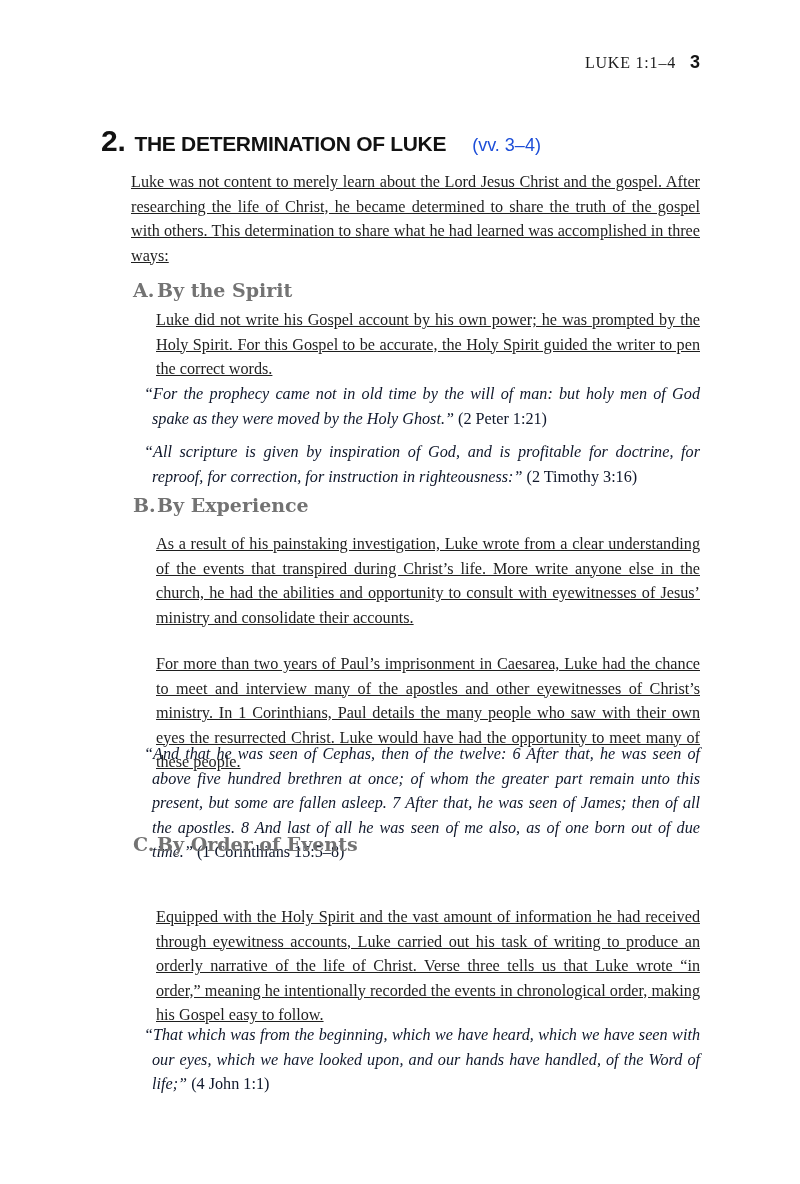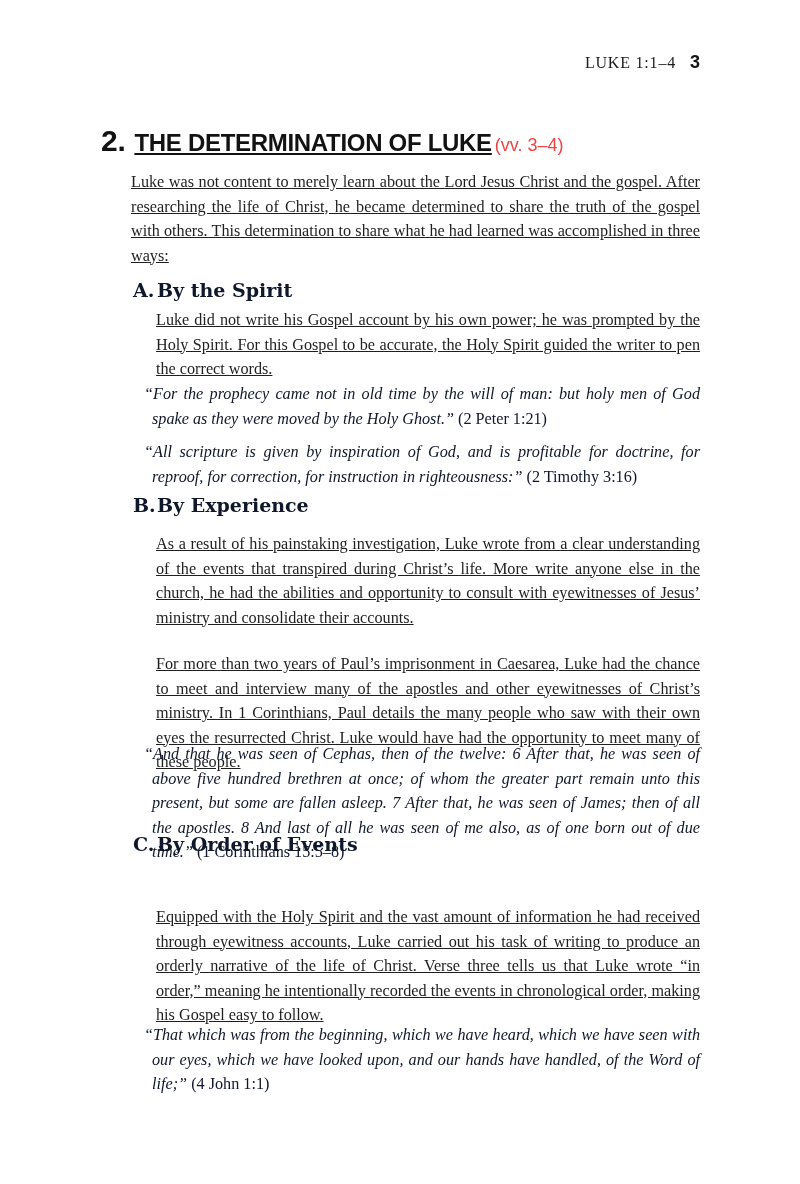--- a/index.html
+++ b/index.html
@@ -27,36 +27,36 @@
   }
 
   
   .main-heading {
     left: 101px; top: 124px;
     display: flex; align-items: baseline;
     font-family: "Liberation Sans", "DejaVu Sans", sans-serif;
     color: #121212; white-space: nowrap;
   }
   .main-heading .h-num   { font-size: 30px; font-weight: bold; letter-spacing: -0.3px; }
-  .main-heading .h-title { font-size: 24px; font-weight: bold; letter-spacing: -0.3px; margin-left: 9px; text-decoration: underline; }
-  .main-heading .h-verses{ font-size: 18px; font-weight: normal; margin-left: 3px; color: #ef4444; }
+  .main-heading .h-title { font-size: 21px; font-weight: bold; letter-spacing: -0.3px; margin-left: 9px; }
+  .main-heading .h-verses{ font-size: 18px; font-weight: normal; margin-left: 26px; color: #1d4ed8; }
 
   
   .para {
     font-size: 16.2px; line-height: 24.5px;
     text-align: justify; color: #1f1f1f; text-decoration: underline;
   }
   .intro { left: 131px; width: 569px; }
   .sec-para { left: 156px; width: 544px; }
 
   
   .sec-heading {
     left: 133px;
     font-family: "DejaVu Serif", "Liberation Serif", serif;
-    font-weight: bold; font-size: 19px; color: #0f172a;
+    font-weight: bold; font-size: 19px; color: #737373;
     white-space: nowrap;
   }
   .sec-heading .sec-letter { display: inline-block; width: 24px; }
 
   
   .quote {
     left: 144px; width: 556px; box-sizing: border-box;
     padding-left: 8px; text-indent: -8px;
     font-size: 16.2px; line-height: 24.5px;
     text-align: justify; color: #0f172a;

